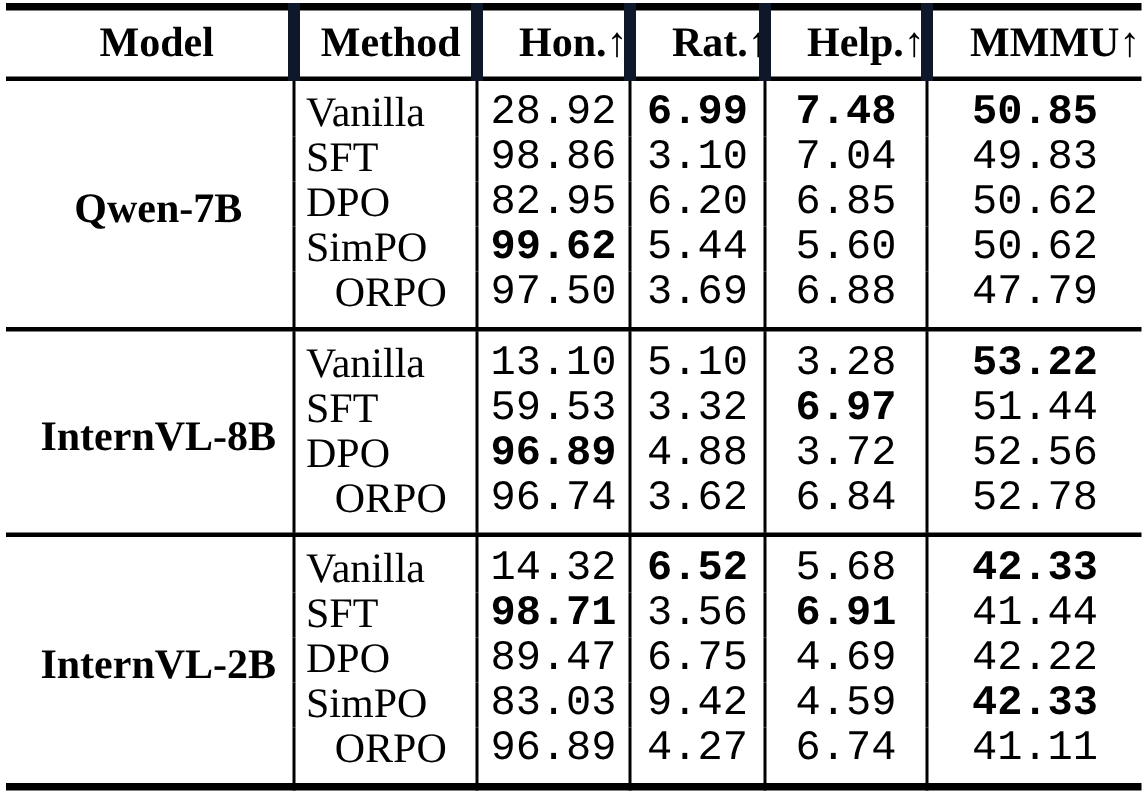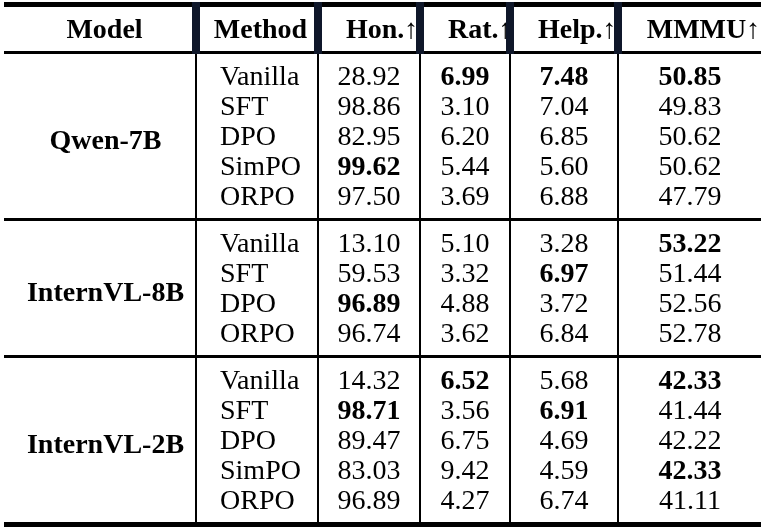--- a/index.html
+++ b/index.html
@@ -54,30 +54,31 @@
     border-left: 2px solid #000;
   }
   .model-cell {
     font-weight: bold;
     text-align: center;
     padding-left: 12px;
     vertical-align: middle;
   }
   .method-cell {
     text-align: left;
-    padding-left: 23px;
+    padding-left: 7px;
   }
   .value-cell {
     text-align: center;
+    font-family: Liberation Mono, monospace;
   }
   .bold {
     font-weight: bold;
   }
   tr.row-first td { padding-top: 7px; }
-  tr.row-last td { padding-bottom: 7px; }
+  tr.row-last td { padding-bottom: 7px; text-align: center; }
 </style>
 </head>
 <body>
 
 <table class="paper-table" id="results-table">
   <colgroup>
     <col style="width:192px">
     <col style="width:122px">
     <col style="width:102px">
     <col style="width:90px">

